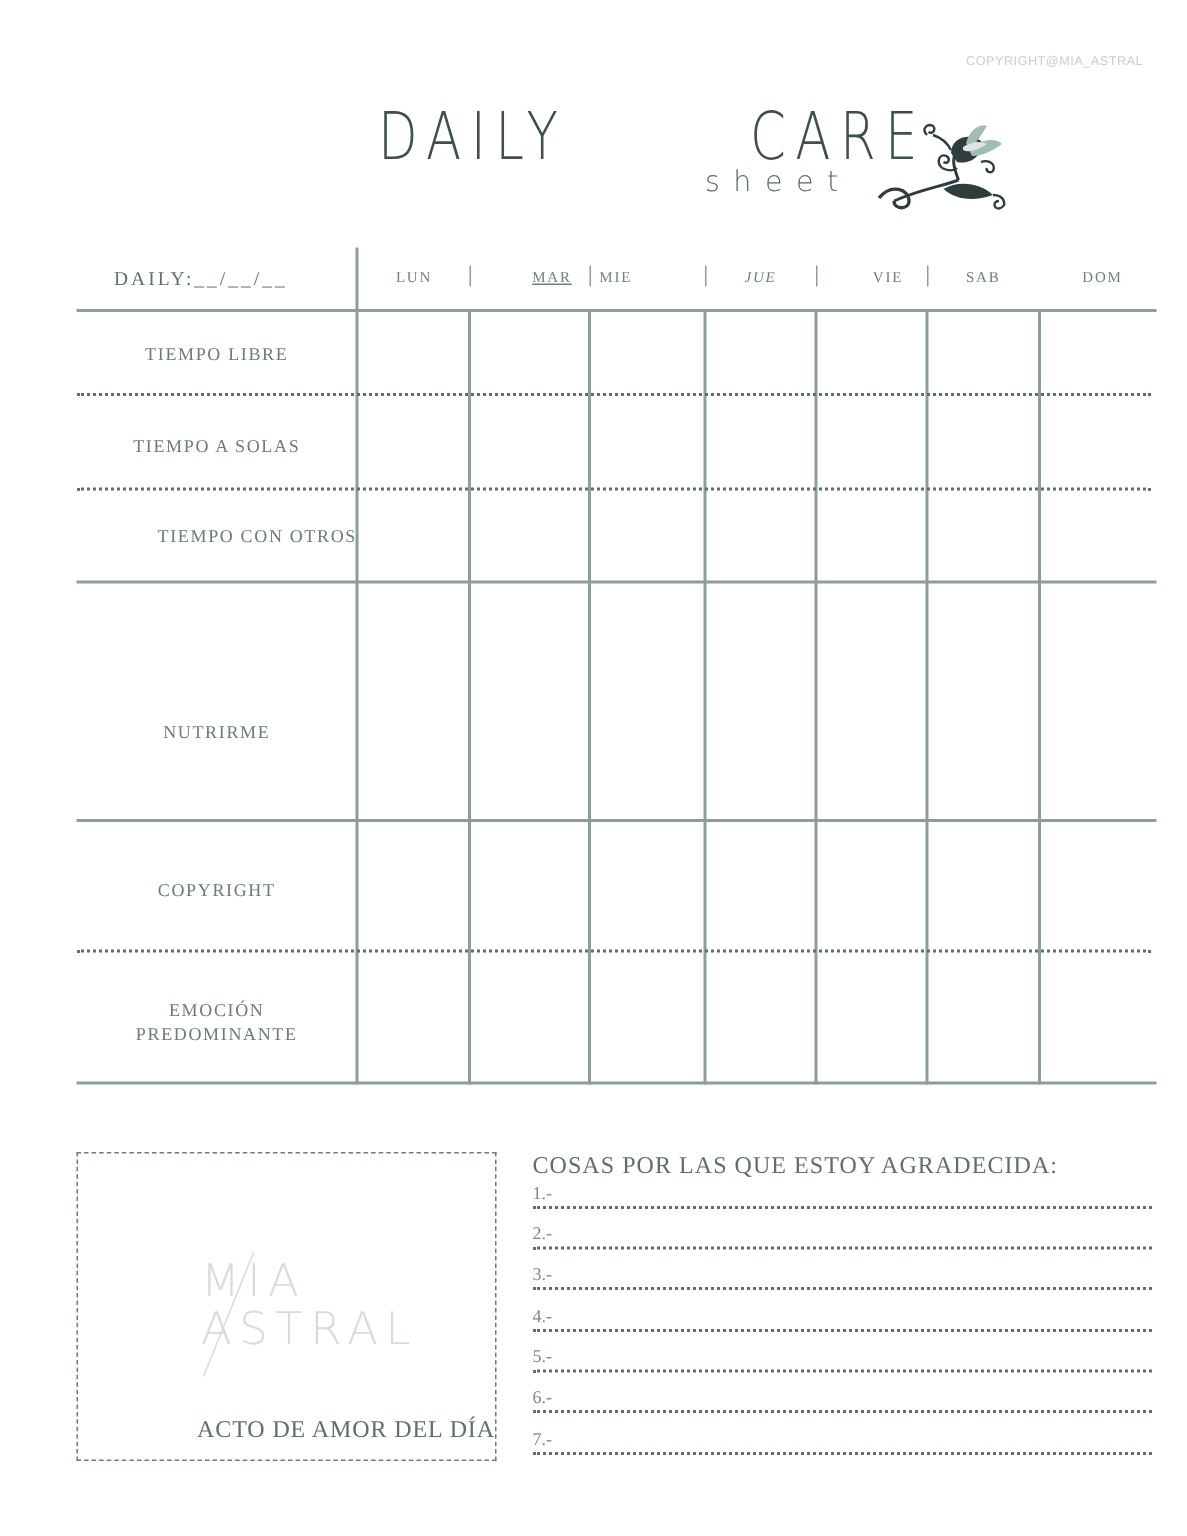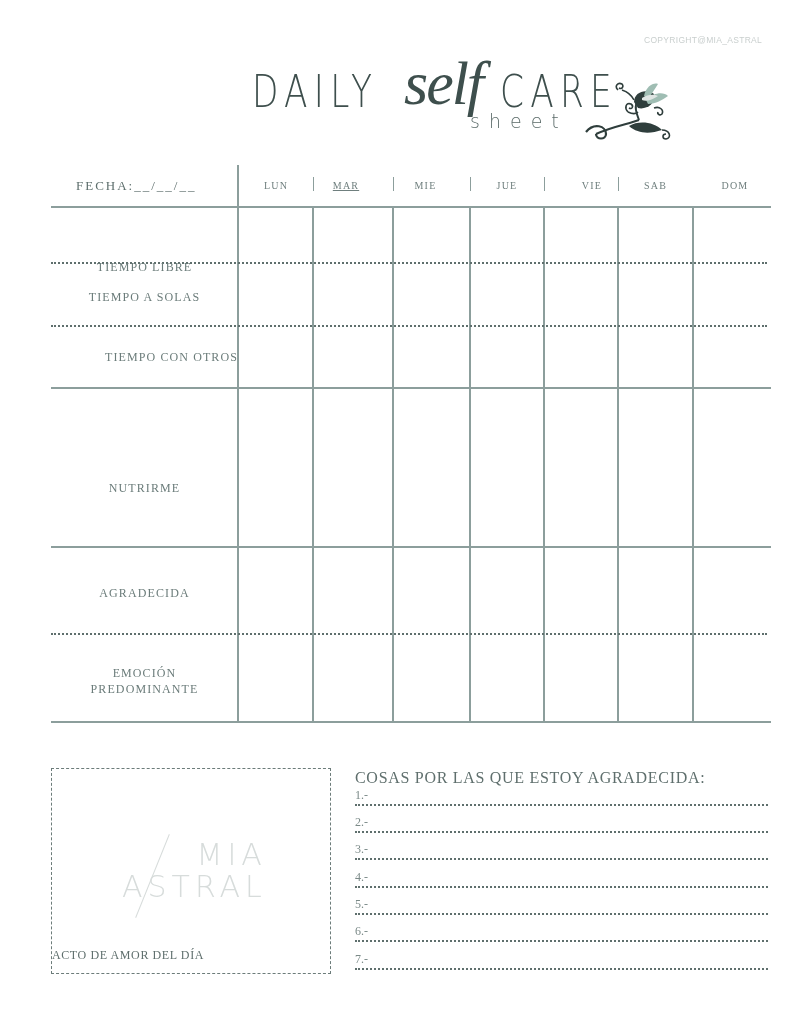--- a/index.html
+++ b/index.html
@@ -21,36 +21,35 @@
   .dotted { border-top:2px dotted #5f6f6d; }
   .vline { position:absolute; width:0; border-left:2px solid #8c9e9c; }
   .tick { position:absolute; width:0; border-left:1px solid #8c9e9c; }
 
   .fecha { position:absolute; left:76px; top:178px; font-size:13px; letter-spacing:2px; color:#5e6f6d; }
   .day { position:absolute; top:180px; font-size:10px; letter-spacing:1.2px; color:#6f7f7e; text-align:center; }
   .rowlabel { position:absolute; left:51px; width:187px; text-align:center; font-size:12px; letter-spacing:1.1px; color:#6b7c7a; line-height:16px; }
   .cell { position:absolute; }
 
   .love-box { position:absolute; left:51px; top:768px; width:280px; height:206px; border:1.5px dashed #6c7c7a; }
-  .watermark { position:absolute; left:70px; top:70px; font-family:"DejaVu Sans",sans-serif; font-weight:200; color:#d7dcdb; font-size:30px; letter-spacing:5px; line-height:32px;text-align:right; }
+  .watermark { position:absolute; left:82px; top:70px; font-family:"DejaVu Sans",sans-serif; font-weight:200; color:#d7dcdb; font-size:30px; letter-spacing:5px; line-height:32px; }
   .wm-slash { position:absolute; left:100px; top:62px; width:1px; height:90px; background:#d7dcdb; transform:rotate(22deg); }
-  .love-label { position:absolute; left:0; width:100%; bottom:10px; text-align:left; font-size:12px; letter-spacing:0.6px; color:#5f6f6d; }
+  .love-label { position:absolute; left:0; width:100%; bottom:10px; text-align:right; font-size:16px; letter-spacing:0.6px; color:#5f6f6d; }
 
   .grat-title { position:absolute; left:355px; top:769px; font-size:16px; letter-spacing:0.7px; color:#5f6f6d; }
   .grat-item { position:absolute; left:355px; width:413px; height:20px; border-bottom:2px dotted #5f6f6d; }
   .grat-item span { position:absolute; left:0; bottom:1px; font-size:12px; color:#7b8a88; }
 </style>
 </head>
 <body>
 
 <div class="copyright">COPYRIGHT@MIA_ASTRAL</div>
 
 <div class="title-wrap">
   <span class="title-daily">DAILY</span>
-  <span class="title-self">self</span>
   <span class="title-care">CARE</span>
   <span class="title-sheet">sheet</span>
   <svg class="flower" viewBox="0 0 95 60">
     <path d="M2 50 C10 40 22 44 22 52 C22 58 12 58 12 52" fill="none" stroke="#2f3e3c" stroke-width="2.2"></path>
     <path d="M12 52 C30 44 45 42 55 38" fill="none" stroke="#2f3e3c" stroke-width="2"></path>
     <path d="M45 44 C55 38 70 40 78 48 C66 52 54 52 45 44 Z" fill="#2f3e3c"></path>
     <path d="M78 48 C86 48 88 56 82 57 C78 57 78 52 82 52" fill="none" stroke="#2f3e3c" stroke-width="1.6"></path>
     <path d="M55 38 C52 30 50 24 54 18" fill="none" stroke="#2f3e3c" stroke-width="2"></path>
     <path d="M44 30 C40 26 42 20 47 22 C50 24 48 28 45 26" fill="none" stroke="#2f3e3c" stroke-width="1.6"></path>
     <path d="M44 30 C48 32 52 32 54 30" fill="none" stroke="#2f3e3c" stroke-width="1.6"></path>
@@ -81,34 +80,34 @@
 
   <div class="hline solid" style="left:51px; width:720px; top:206px;"></div>
   <div class="hline dotted" style="left:51px; width:716px; top:262px;"></div>
   <div class="hline dotted" style="left:51px; width:716px; top:325px;"></div>
   <div class="hline solid" style="left:51px; width:720px; top:387px;"></div>
   <div class="hline solid" style="left:51px; width:720px; top:546px;"></div>
   <div class="hline dotted" style="left:51px; width:716px; top:633px;"></div>
   <div class="hline solid" style="left:51px; width:720px; top:721px;"></div>
 </div>
 
-<div class="fecha">FECHA:__/__/__</div>
+<div class="fecha">DAILY:__/__/__</div>
 <div class="day" style="left:239px; width:74px;">LUN</div>
-<div class="day" style="left:306px; width:80px;text-decoration:underline;">MAR</div>
-<div class="day" style="left:387px; width:77px;">MIE</div>
-<div class="day" style="left:470px; width:74px;">JUE</div>
+<div class="day" style="left:328px; width:80px;text-decoration:underline;">MAR</div>
+<div class="day" style="left:372px; width:77px;">MIE</div>
+<div class="day" style="left:470px; width:74px;font-style:italic;">JUE</div>
 <div class="day" style="left:544px; width:74px;padding-left:22px;">VIE</div>
 <div class="day" style="left:618px; width:75px;">SAB</div>
 <div class="day" style="left:693px; width:84px;">DOM</div>
 
-<div class="rowlabel" style="top:228px;margin-top:31px;">TIEMPO LIBRE</div>
+<div class="rowlabel" style="top:228px;">TIEMPO LIBRE</div>
 <div class="rowlabel" style="top:289px;">TIEMPO A SOLAS</div>
 <div class="rowlabel" style="top:349px;text-align:right;">TIEMPO CON OTROS</div>
 <div class="rowlabel" style="top:480px;">NUTRIRME</div>
-<div class="rowlabel" style="top:585px;">AGRADECIDA</div>
+<div class="rowlabel" style="top:585px;">COPYRIGHT</div>
 <div class="rowlabel" style="top:665px;">
   <div>EMOCIÓN</div>
   <div>PREDOMINANTE</div>
 </div>
 
 <div class="cell" style="left:239px; top:208px; width:532px; height:54px;"></div>
 <div class="cell" style="left:239px; top:264px; width:532px; height:61px;"></div>
 <div class="cell" style="left:239px; top:327px; width:532px; height:60px;"></div>
 <div class="cell" style="left:239px; top:389px; width:532px; height:157px;"></div>
 <div class="cell" style="left:239px; top:548px; width:532px; height:85px;"></div>

